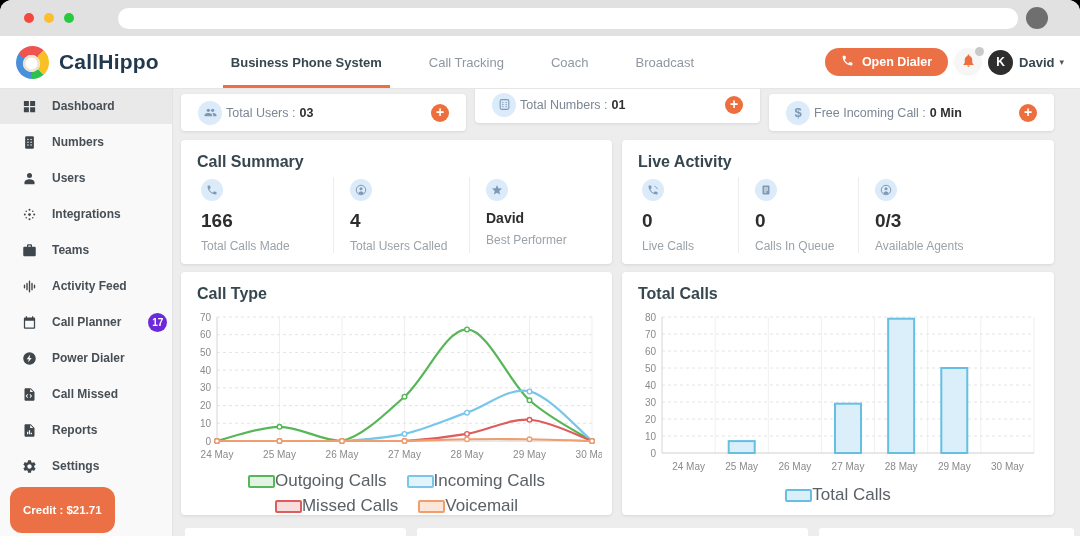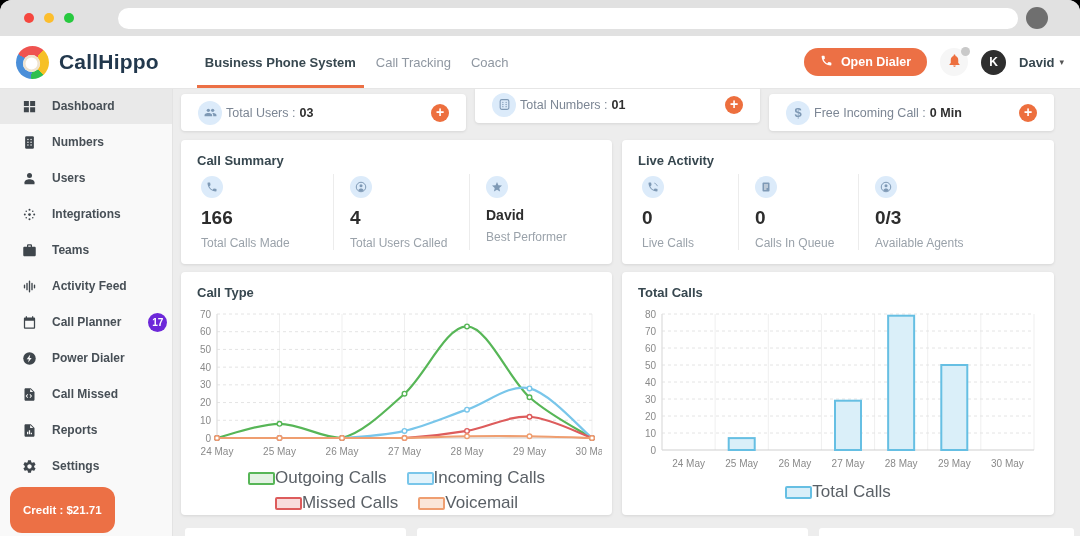--- a/index.html
+++ b/index.html
@@ -12,25 +12,25 @@
   .addr{position:absolute;left:118px;top:8px;width:900px;height:21px;background:#fff;border-radius:11px;cursor:text;}
   .chrome-btn{position:absolute;right:32px;top:7px;width:22px;height:22px;border-radius:50%;background:#6f6f6f;cursor:pointer;}
 
   
   .appheader{position:absolute;top:36px;left:0;right:0;height:52px;background:#fff;border-bottom:1px solid #e6e6e6;display:flex;align-items:center;z-index:3;}
   .logo{display:flex;align-items:center;gap:10px;margin-left:16px;}
   .logo-ic{width:33px;height:33px;border-radius:50%;position:relative;
     background:conic-gradient(#ef5350 0 40deg,#f6c026 40deg 140deg,#2fbf4f 140deg 185deg,#4a8fd9 185deg 300deg,#ef5350 300deg 360deg);}
   .logo-ic::after{content:"";position:absolute;left:7px;top:9px;width:17px;height:17px;border-radius:50%;background:#fff;box-shadow:inset 0 0 0 2.5px #efe3cf;}
   .brand{font-size:21px;font-weight:800;color:#22384d;letter-spacing:.2px;}
-  .tabs{display:flex;gap:20px;margin-left:46px;height:100%;align-items:center;}
+  .tabs{display:flex;gap:47px;margin-left:72px;height:100%;align-items:center;}
   .tab{font-size:13px;color:#8f97a1;font-weight:500;position:relative;height:100%;display:flex;align-items:center;cursor:pointer;white-space:nowrap;}
   .tab.active{color:#37474f;font-weight:700;}
   .tab.active::after{content:"";position:absolute;left:-8px;right:-8px;bottom:0;height:3px;background:#ec7045;}
-  .hright{margin-left:auto;display:flex;align-items:center;gap:13px;margin-right:16px;}
+  .hright{margin-left:auto;display:flex;align-items:center;gap:6px;margin-right:16px;}
   .dialer{display:flex;align-items:center;gap:8px;background:#ec7045;color:#fff;border-radius:15px;height:28px;padding:0 16px;font-size:12.5px;font-weight:700;cursor:pointer;}
   .dialer svg{width:13px;height:13px;}
   .bellwrap{position:relative;width:28px;height:28px;border-radius:50%;background:#f6f6f6;display:flex;align-items:center;justify-content:center;color:#ed6f3e;cursor:pointer;}
   .bellwrap svg{width:15px;height:15px;}
   .bell-dot{position:absolute;top:-1px;right:-2px;width:9px;height:9px;border-radius:50%;background:#c9c9c9;}
   .avatar{width:25px;height:25px;border-radius:50%;background:#2e2e2e;color:#fff;font-size:12px;font-weight:700;display:flex;align-items:center;justify-content:center;cursor:pointer;}
   .uname{font-size:13px;font-weight:700;color:#37474f;cursor:pointer;display:flex;align-items:center;gap:5px;}
   .caret{font-size:9px;color:#555;}
 
   
@@ -45,21 +45,21 @@
   
   .card{position:absolute;background:#fff;border-radius:4px;box-shadow:0 1px 3px rgba(0,0,0,.10);}
   .stat{display:flex;align-items:center;padding:0 17px;gap:4px;height:37px;box-sizing:border-box;}
   .cir{border-radius:50%;background:#dcebfa;color:#7e99b5;display:flex;align-items:center;justify-content:center;}
   .stat .cir{width:24px;height:24px;}
   .stat .cir svg{width:13px;height:13px;}
   .stat-label{font-size:12.5px;color:#7c8694;}
   .stat-value{font-size:12.5px;font-weight:700;color:#2f2f2f;}
   .plus{margin-left:auto;width:18px;height:18px;border-radius:50%;background:#ed6f3e;color:#fff;font-size:14px;line-height:17px;text-align:center;font-weight:700;cursor:pointer;}
 
-  .card-title{font-size:13px;font-weight:700;color:#37474f;padding:13px 16px 6px;}
+  .card-title{font-size:16px;font-weight:700;color:#37474f;padding:13px 16px 6px;}
   .metrics{display:flex;padding-left:20px;}
   .metric{box-sizing:border-box;padding:2px 16px 0 16px;border-left:1px solid #ececec;}
   .metric:first-child{border-left:none;padding-left:0;}
   .m-ic{width:22px;height:22px;margin-bottom:9px;}
   .m-ic svg{width:12px;height:12px;}
   .m-val{font-size:19px;font-weight:700;color:#2d2d2d;margin-bottom:7px;}
   .m-label{font-size:12px;color:#9aa2aa;}
   #summary .metric:nth-child(1){width:132px;}
   #summary .metric:nth-child(2){width:136px;}
   #live .metric:nth-child(1){width:96px;}
@@ -89,20 +89,21 @@
 
   <div class="appheader">
     <div class="logo">
       <span class="logo-ic"></span>
       <span class="brand">CallHippo</span>
     </div>
     <div class="tabs">
       <span class="tab active">Business Phone System</span>
       <span class="tab">Call Tracking</span>
       <span class="tab">Coach</span>
+      <span class="tab">Broadcast</span>
     </div>
     <div class="hright">
       <div class="dialer">
         <span class="ico"><svg viewBox="0 0 24 24" fill="currentColor" width="100%" height="100%">
               <path d="M6.62 10.79c1.44 2.83 3.76 5.14 6.59 6.59l2.2-2.2c.27-.27.67-.36 1.02-.24 1.12.37 2.33.57 3.57.57.55 0 1 .45 1 1V20c0 .55-.45 1-1 1-9.39 0-17-7.61-17-17 0-.55.45-1 1-1h3.5c.55 0 1 .45 1 1 0 1.25.2 2.45.57 3.57.11.35.03.74-.25 1.02l-2.2 2.2z"></path>
             </svg></span>
         <span>Open Dialer</span>
       </div>
       <div class="bellwrap">
         <span><svg viewBox="0 0 24 24" fill="currentColor" width="100%" height="100%">

